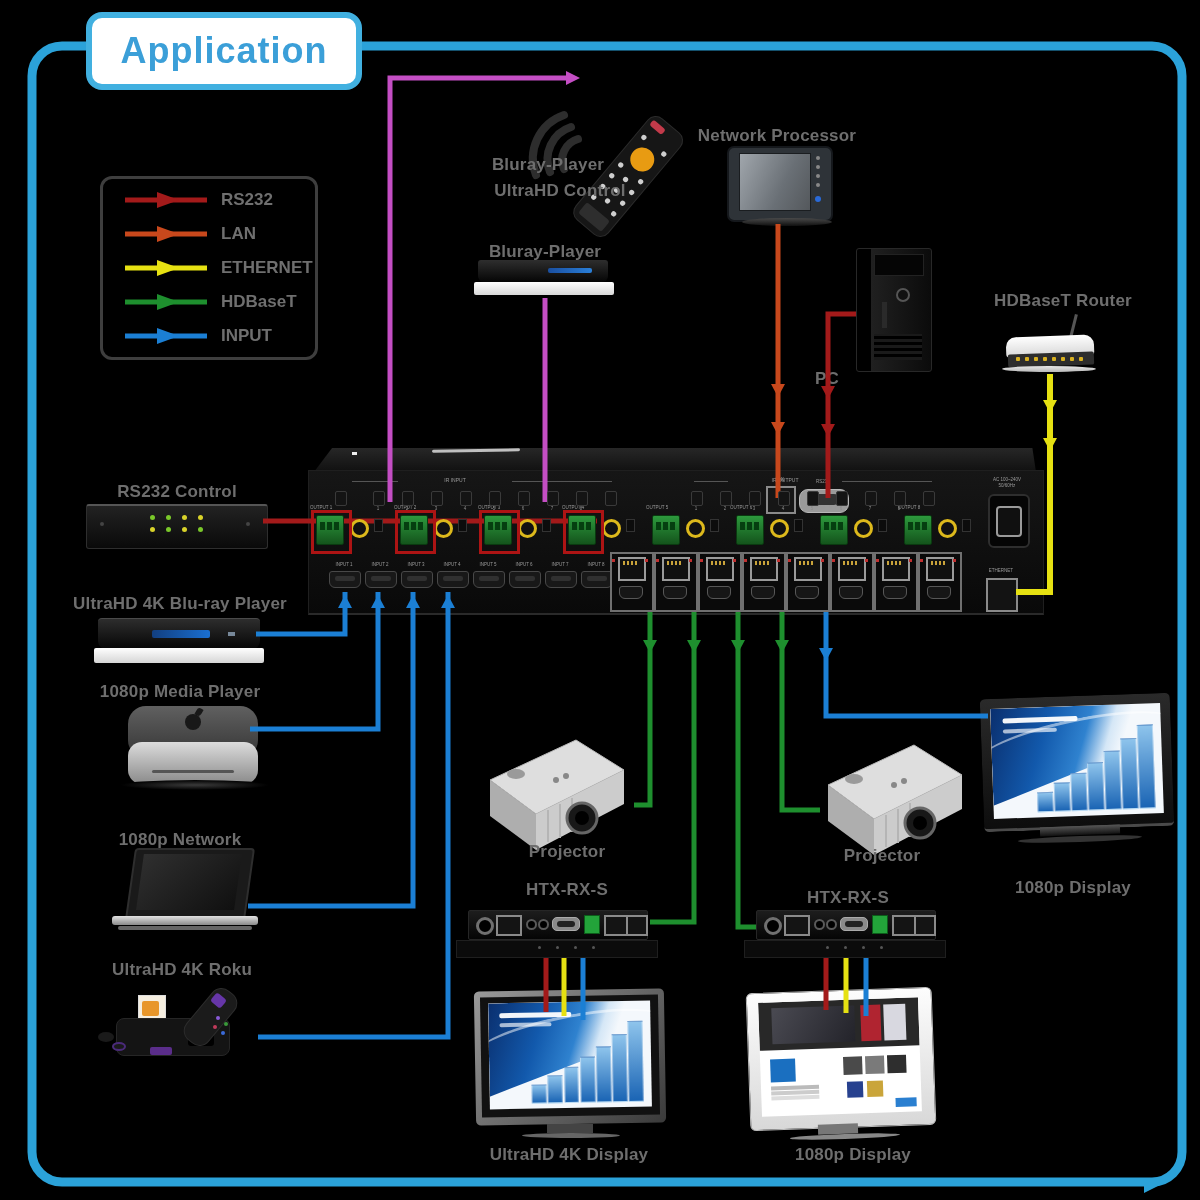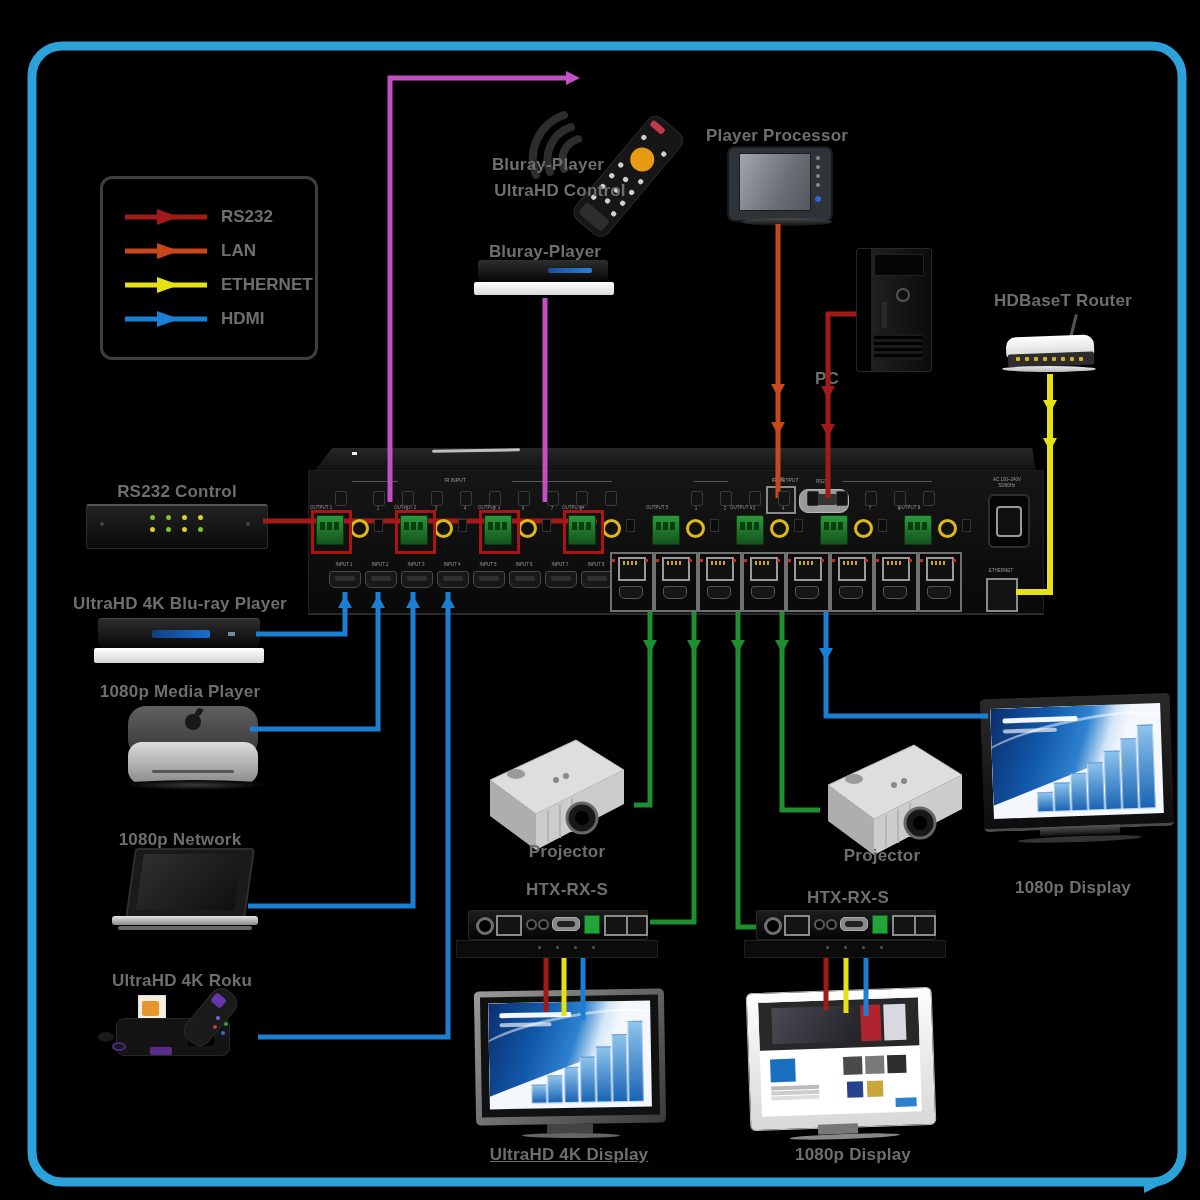--- a/index.html
+++ b/index.html
@@ -21,20 +21,23 @@
 </head>
 <body>
 
 <div id="diagram">
 
   <svg class="layer" width="1200" height="1200">
     <rect x="32" y="46" width="1150" height="1136" rx="30" fill="none" stroke="#2ba2d9" stroke-width="9"></rect>
     <polygon points="1144,1179 1144,1193 1158,1186" fill="#2ba2d9"></polygon>
   </svg>
 
+  <div id="app-box">
+    <span>Application</span>
+  </div>
 
   <div id="legend">
       <div id="legend-rows">
         <div class="lrow">
           <svg width="86" height="18" viewBox="0 0 86 18">
             <line x1="2" y1="9" x2="84" y2="9" stroke="#a31a1a" stroke-width="5"></line>
             <polygon points="34,1 34,17 56,9" fill="#a31a1a"></polygon>
           </svg>
           <span class="llabel">RS232</span>
         </div>
@@ -47,24 +50,31 @@
         </div>
         <div class="lrow">
           <svg width="86" height="18" viewBox="0 0 86 18">
             <line x1="2" y1="9" x2="84" y2="9" stroke="#e6e112" stroke-width="5"></line>
             <polygon points="34,1 34,17 56,9" fill="#e6e112"></polygon>
           </svg>
           <span class="llabel">ETHERNET</span>
         </div>
         <div class="lrow">
           <svg width="86" height="18" viewBox="0 0 86 18">
+            <line x1="2" y1="9" x2="84" y2="9" stroke="#1e8f2e" stroke-width="5"></line>
+            <polygon points="34,1 34,17 56,9" fill="#1e8f2e"></polygon>
+          </svg>
+          <span class="llabel">HDBaseT</span>
+        </div>
+        <div class="lrow">
+          <svg width="86" height="18" viewBox="0 0 86 18">
             <line x1="2" y1="9" x2="84" y2="9" stroke="#1b7fd4" stroke-width="5"></line>
             <polygon points="34,1 34,17 56,9" fill="#1b7fd4"></polygon>
           </svg>
-          <span class="llabel">HDMI</span>
+          <span class="llabel">INPUT</span>
         </div>
       </div>
     </div>
 
   <svg class="layer" style="left:498px;top:80px;" width="230" height="170">
     <g stroke="#2d2d2d" stroke-width="8" fill="none" stroke-linecap="round">
       <path d="M38,95 A46 46 0 0 1 66,35"></path>
       <path d="M52,92 A34 34 0 0 1 73,47"></path>
       <path d="M66,89 A22 22 0 0 1 80,59"></path>
     </g>
@@ -91,21 +101,21 @@
     </g>
   </svg>
   <div class="dlabel" style="left:473px;top:155px;width:150px;">Bluray-Player</div>
   <div class="dlabel" style="left:485px;top:181px;width:150px;">UltraHD Control</div>
 
   <div class="dlabel" style="left:470px;top:242px;width:150px;">Bluray-Player</div>
   <div style="position:absolute;left:478px;top:260px;width:130px;height:22px;background:linear-gradient(#2e2e2e,#050505);border-radius:3px 3px 6px 6px;"></div>
   <div style="position:absolute;left:548px;top:268px;width:44px;height:5px;background:linear-gradient(90deg,#1a4fa0,#2a7fd8);border-radius:2px;"></div>
   <div style="position:absolute;left:474px;top:282px;width:140px;height:13px;background:linear-gradient(#ffffff,#d8d8d8);border-radius:2px;"></div>
 
-  <div class="dlabel" style="left:692px;top:126px;width:170px;">Player Processor</div>
+  <div class="dlabel" style="left:692px;top:126px;width:170px;">Network Processor</div>
   <div style="position:absolute;left:727px;top:146px;width:102px;height:72px;background:#2e3338;border:2px solid #15181c;border-radius:7px;"></div>
   <div style="position:absolute;left:739px;top:153px;width:70px;height:56px;background:linear-gradient(115deg,#a0a6ac,#6a7076 60%,#54585c);border:1px solid #1a1d20;"></div>
   <div style="position:absolute;left:816px;top:156px;width:4px;height:4px;background:#888;border-radius:50%;box-shadow:0 9px 0 #888,0 18px 0 #888,0 27px 0 #888;"></div>
   <div style="position:absolute;left:815px;top:196px;width:6px;height:6px;background:#2a6ad8;border-radius:50%;"></div>
   <div style="position:absolute;left:742px;top:218px;width:90px;height:8px;background:linear-gradient(#4a4a4a,#101010);border-radius:50%;"></div>
 
   <div class="dlabel" style="left:792px;top:369px;width:70px;">PC</div>
   <div style="position:absolute;left:856px;top:248px;width:74px;height:122px;background:linear-gradient(90deg,#000 0 14px,#202020 14px,#0b0b0b);border:1px solid #282828;border-radius:3px;"></div>
   <div style="position:absolute;left:874px;top:254px;width:48px;height:20px;background:#050505;border:1px solid #222;"></div>
   <div style="position:absolute;left:896px;top:288px;width:10px;height:10px;border:2px solid #555;border-radius:50%;background:#111;"></div>
@@ -163,21 +173,21 @@
   <div style="position:absolute;left:128px;top:742px;width:130px;height:42px;background:linear-gradient(#dcdcdc,#8a8a8a);border-radius:14px;"></div>
   <div style="position:absolute;left:152px;top:770px;width:82px;height:3px;background:#555;border-radius:2px;"></div>
   <div style="position:absolute;left:120px;top:780px;width:150px;height:10px;background:radial-gradient(ellipse,#3a3a3a,#000 70%);border-radius:50%;"></div>
 
   <div class="dlabel" style="left:95px;top:830px;width:170px;">1080p Network</div>
   <div style="position:absolute;left:130px;top:848px;width:116px;height:68px;background:#1a1a1a;border:2px solid #2e2e2e;border-radius:4px;transform:skewX(-8deg);"></div>
   <div style="position:absolute;left:140px;top:854px;width:98px;height:56px;background:linear-gradient(135deg,#2f2f2f,#101010);transform:skewX(-8deg);"></div>
   <div style="position:absolute;left:112px;top:916px;width:146px;height:9px;background:linear-gradient(#e2e2e2,#8a8a8a);border-radius:3px;"></div>
   <div style="position:absolute;left:118px;top:926px;width:134px;height:4px;background:#666;border-radius:2px;"></div>
 
-  <div class="dlabel" style="left:92px;top:960px;width:180px;margin-top:11px;">UltraHD 4K Roku</div>
+  <div class="dlabel" style="left:92px;top:960px;width:180px;">UltraHD 4K Roku</div>
   <div style="position:absolute;left:138px;top:995px;width:26px;height:30px;background:#f5eee0;border:1px solid #ddd;"></div>
   <div style="position:absolute;left:142px;top:1001px;width:17px;height:15px;background:#e8962a;border-radius:2px;"></div>
   <div style="position:absolute;left:116px;top:1018px;width:112px;height:36px;background:#141414;border:1px solid #262626;border-radius:8px;"></div>
   <div style="position:absolute;left:188px;top:1034px;width:26px;height:12px;background:#000;border-radius:3px;"></div>
   <div style="position:absolute;left:150px;top:1047px;width:22px;height:8px;background:#5a2d8a;border-radius:2px;"></div>
   <div style="position:absolute;left:196px;top:985px;width:27px;height:62px;background:#1b1b1b;border:1px solid #2c2c2c;border-radius:12px;transform:rotate(40deg);"></div>
   <div style="position:absolute;left:212px;top:995px;width:13px;height:11px;background:#6636a8;border-radius:3px;transform:rotate(40deg);"></div>
   <div style="position:absolute;left:216px;top:1016px;width:4px;height:4px;border-radius:50%;background:#8a5ad8;box-shadow:8px 6px 0 #3a9a3a,-3px 9px 0 #c03a5a,5px 15px 0 #3a6ad8;"></div>
   <div style="position:absolute;left:98px;top:1032px;width:16px;height:10px;background:#1a1a1a;border-radius:50%;"></div>
   <div style="position:absolute;left:112px;top:1042px;width:14px;height:9px;background:#1a1a1a;border-radius:50%;box-shadow:inset 0 0 0 2px #4a2a7a;"></div>
@@ -247,21 +257,21 @@
       <span style="position: absolute; bottom: 5%; left: 26%; width: 8%; height: 16%; background: linear-gradient(rgb(142, 196, 236), rgb(26, 100, 180)); border: 1px solid rgba(255, 255, 255, 0.4);"></span>
       <span style="position: absolute; bottom: 5%; left: 36%; width: 8%; height: 24%; background: linear-gradient(rgb(142, 196, 236), rgb(26, 100, 180)); border: 1px solid rgba(255, 255, 255, 0.4);"></span>
       <span style="position: absolute; bottom: 5%; left: 46%; width: 8%; height: 32%; background: linear-gradient(rgb(142, 196, 236), rgb(26, 100, 180)); border: 1px solid rgba(255, 255, 255, 0.4);"></span>
       <span style="position: absolute; bottom: 5%; left: 56%; width: 8%; height: 41%; background: linear-gradient(rgb(142, 196, 236), rgb(26, 100, 180)); border: 1px solid rgba(255, 255, 255, 0.4);"></span>
       <span style="position: absolute; bottom: 5%; left: 66%; width: 8%; height: 51%; background: linear-gradient(rgb(142, 196, 236), rgb(26, 100, 180)); border: 1px solid rgba(255, 255, 255, 0.4);"></span>
       <span style="position: absolute; bottom: 5%; left: 76%; width: 8%; height: 62%; background: linear-gradient(rgb(142, 196, 236), rgb(26, 100, 180)); border: 1px solid rgba(255, 255, 255, 0.4);"></span>
       <span style="position: absolute; bottom: 5%; left: 86%; width: 8%; height: 74%; background: linear-gradient(rgb(142, 196, 236), rgb(26, 100, 180)); border: 1px solid rgba(255, 255, 255, 0.4);"></span>
     </div>
   <div style="position:absolute;left:547px;top:1124px;width:46px;height:9px;background:#444;"></div>
   <div style="position:absolute;left:522px;top:1133px;width:98px;height:5px;background:#666;border-radius:50%;"></div>
-  <div class="dlabel" style="left:479px;top:1145px;width:180px;text-decoration:underline;">UltraHD 4K Display</div>
+  <div class="dlabel" style="left:479px;top:1145px;width:180px;">UltraHD 4K Display</div>
 
   <div style="position:absolute;left:748px;top:990px;width:184px;height:136px;background:linear-gradient(#fdfdfd,#d8d8d8);border:1px solid #bbb;border-radius:6px;transform:rotate(-2deg);"></div>
   <div class="web" style="left:760px;top:1000px;width:160px;height:114px;transform:rotate(-2deg);">
     <div style="position:absolute;left:0;top:0;width:100%;height:42%;background:#282828;"></div>
     <div style="position:absolute;left:8%;top:5%;width:52%;height:32%;background:linear-gradient(120deg,#4a4a52,#23232a);"></div>
     <div style="position:absolute;left:64%;top:5%;width:12%;height:32%;background:#b02430;"></div>
     <div style="position:absolute;left:78%;top:5%;width:14%;height:32%;background:#d8d8e0;"></div>
     <div style="position:absolute;left:6%;top:50%;width:16%;height:20%;background:#1a6fc0;"></div>
     <div style="position:absolute;left:6%;top:74%;width:30%;height:3%;background:#bbb;box-shadow:0 5px 0 #ccc,0 10px 0 #ddd;"></div>
     <div style="position:absolute;left:52%;top:50%;width:12%;height:16%;background:#4a4a4a;box-shadow:22px 0 0 #7a7a7a,44px 0 0 #2e2e2e;"></div>

